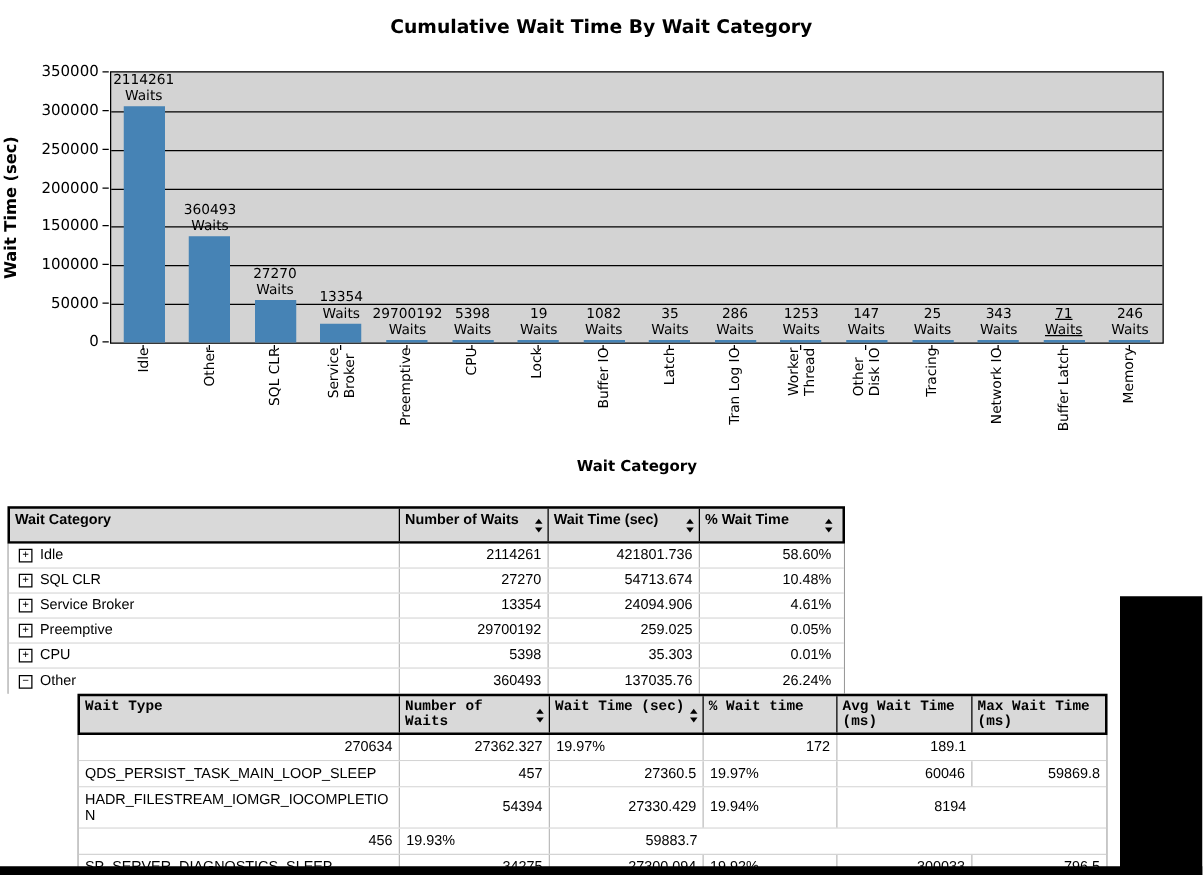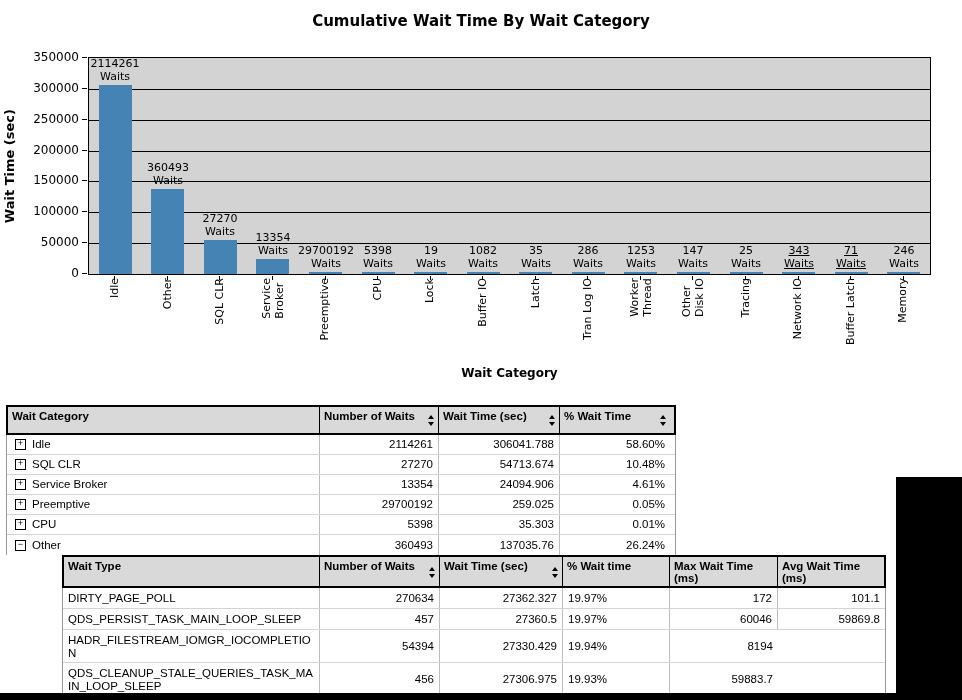--- a/index.html
+++ b/index.html
@@ -136,21 +136,21 @@
     <div class="bar" style="left: 535px; height: 2px;"></div>
     <div class="bar-label" style="left: 520px; top: 186px;">1253
 Waits</div>
     <div class="bar" style="left: 588px; height: 2px;"></div>
     <div class="bar-label" style="left: 572px; top: 186px;">147
 Waits</div>
     <div class="bar" style="left: 641px; height: 2px;"></div>
     <div class="bar-label" style="left: 625px; top: 186px;">25
 Waits</div>
     <div class="bar" style="left: 693px; height: 2px;"></div>
-    <div class="bar-label" style="left: 678px; top: 186px; text-decoration: underline;">343
+    <div class="bar-label" style="left: 678px; top: 186px;">343
 Waits</div>
     <div class="bar" style="left: 746px; height: 2px;"></div>
     <div class="bar-label" style="left: 730px; top: 186px; text-decoration: underline;">71
 Waits</div>
     <div class="bar" style="left: 798px; height: 2px;"></div>
     <div class="bar-label" style="left: 783px; top: 186px;">246
 Waits</div>
   </div>
 <div id="y-ticks">
     <div class="ytick-label" style="top: 50px;">350000</div>
@@ -270,21 +270,21 @@
         </span>
       </div>
     </div>
     <div class="tbl-body">
       <div class="tr" style="grid-template-columns: 313px 119px 121px 110px;">
         <div class="td">
           <span class="expander">+</span>
           <span>Idle</span>
         </div>
         <div class="td num">2114261</div>
-        <div class="td num">306041.788</div>
+        <div class="td num">421801.736</div>
         <div class="td num">58.60%</div>
       </div>
       <div class="tr" style="grid-template-columns: 313px 119px 121px 110px;">
         <div class="td">
           <span class="expander">+</span>
           <span>SQL CLR</span>
         </div>
         <div class="td num">27270</div>
         <div class="td num">54713.674</div>
         <div class="td num">10.48%</div>
@@ -322,21 +322,21 @@
           <span>Other</span>
         </div>
         <div class="td num">360493</div>
         <div class="td num">137035.76</div>
         <div class="td num">26.24%</div>
       </div>
     </div>
   </div>
 
 <div id="inner-table" class="tbl">
-    <div class="tbl-header" style="grid-template-columns: 256px 120px 123px 107px 108px 106px;">
+    <div class="tbl-header" style="grid-template-columns: 256px 120px 123px 107px 108px 106px; font-family: Liberation Mono, monospace;">
       <div class="th">
         <span class="lbl">Wait Type</span>
       </div>
       <div class="th">
         <span class="lbl">Number of Waits</span>
         <span class="sort-icon">
           <span class="tri-up"></span>
           <span class="tri-down"></span>
         </span>
       </div>
@@ -344,54 +344,51 @@
         <span class="lbl">Wait Time (sec)</span>
         <span class="sort-icon">
           <span class="tri-up"></span>
           <span class="tri-down"></span>
         </span>
       </div>
       <div class="th">
         <span class="lbl">% Wait time</span>
       </div>
       <div class="th">
+        <span class="lbl">Avg Wait Time (ms)</span>
+      </div>
+      <div class="th">
         <span class="lbl">Max Wait Time (ms)</span>
-      </div>
-      <div class="th">
-        <span class="lbl">Avg Wait Time (ms)</span>
       </div>
     </div>
     <div class="tbl-body">
       <div class="tr" style="grid-template-columns: 257px 120px 123px 107px 108px 107px;">
-        <div class="td wraptext">DIRTY_PAGE_POLL</div>
         <div class="td num">270634</div>
         <div class="td num">27362.327</div>
         <div class="td">19.97%</div>
         <div class="td num">172</div>
-        <div class="td num">101.1</div>
+        <div class="td num">189.1</div>
       </div>
       <div class="tr" style="grid-template-columns: 257px 120px 123px 107px 108px 107px;">
         <div class="td wraptext">QDS_PERSIST_TASK_MAIN_LOOP_SLEEP</div>
         <div class="td num">457</div>
         <div class="td num">27360.5</div>
         <div class="td">19.97%</div>
         <div class="td num">60046</div>
         <div class="td num">59869.8</div>
       </div>
       <div class="tr" style="grid-template-columns: 257px 120px 123px 107px 108px 107px;">
         <div class="td wraptext">HADR_FILESTREAM_IOMGR_IOCOMPLETION</div>
         <div class="td num">54394</div>
         <div class="td num">27330.429</div>
         <div class="td">19.94%</div>
         <div class="td num">8194</div>
       </div>
       <div class="tr" style="grid-template-columns: 257px 120px 123px 107px 108px 107px;">
-        <div class="td wraptext">QDS_CLEANUP_STALE_QUERIES_TASK_MAIN_LOOP_SLEEP</div>
         <div class="td num">456</div>
-        <div class="td num">27306.975</div>
         <div class="td">19.93%</div>
         <div class="td num">59883.7</div>
       </div>
       <div class="tr" style="grid-template-columns: 257px 120px 123px 107px 108px 107px;">
         <div class="td wraptext">SP_SERVER_DIAGNOSTICS_SLEEP</div>
         <div class="td num">34275</div>
         <div class="td num">27300.094</div>
         <div class="td">19.92%</div>
         <div class="td num">300033</div>
         <div class="td num">796.5</div>

